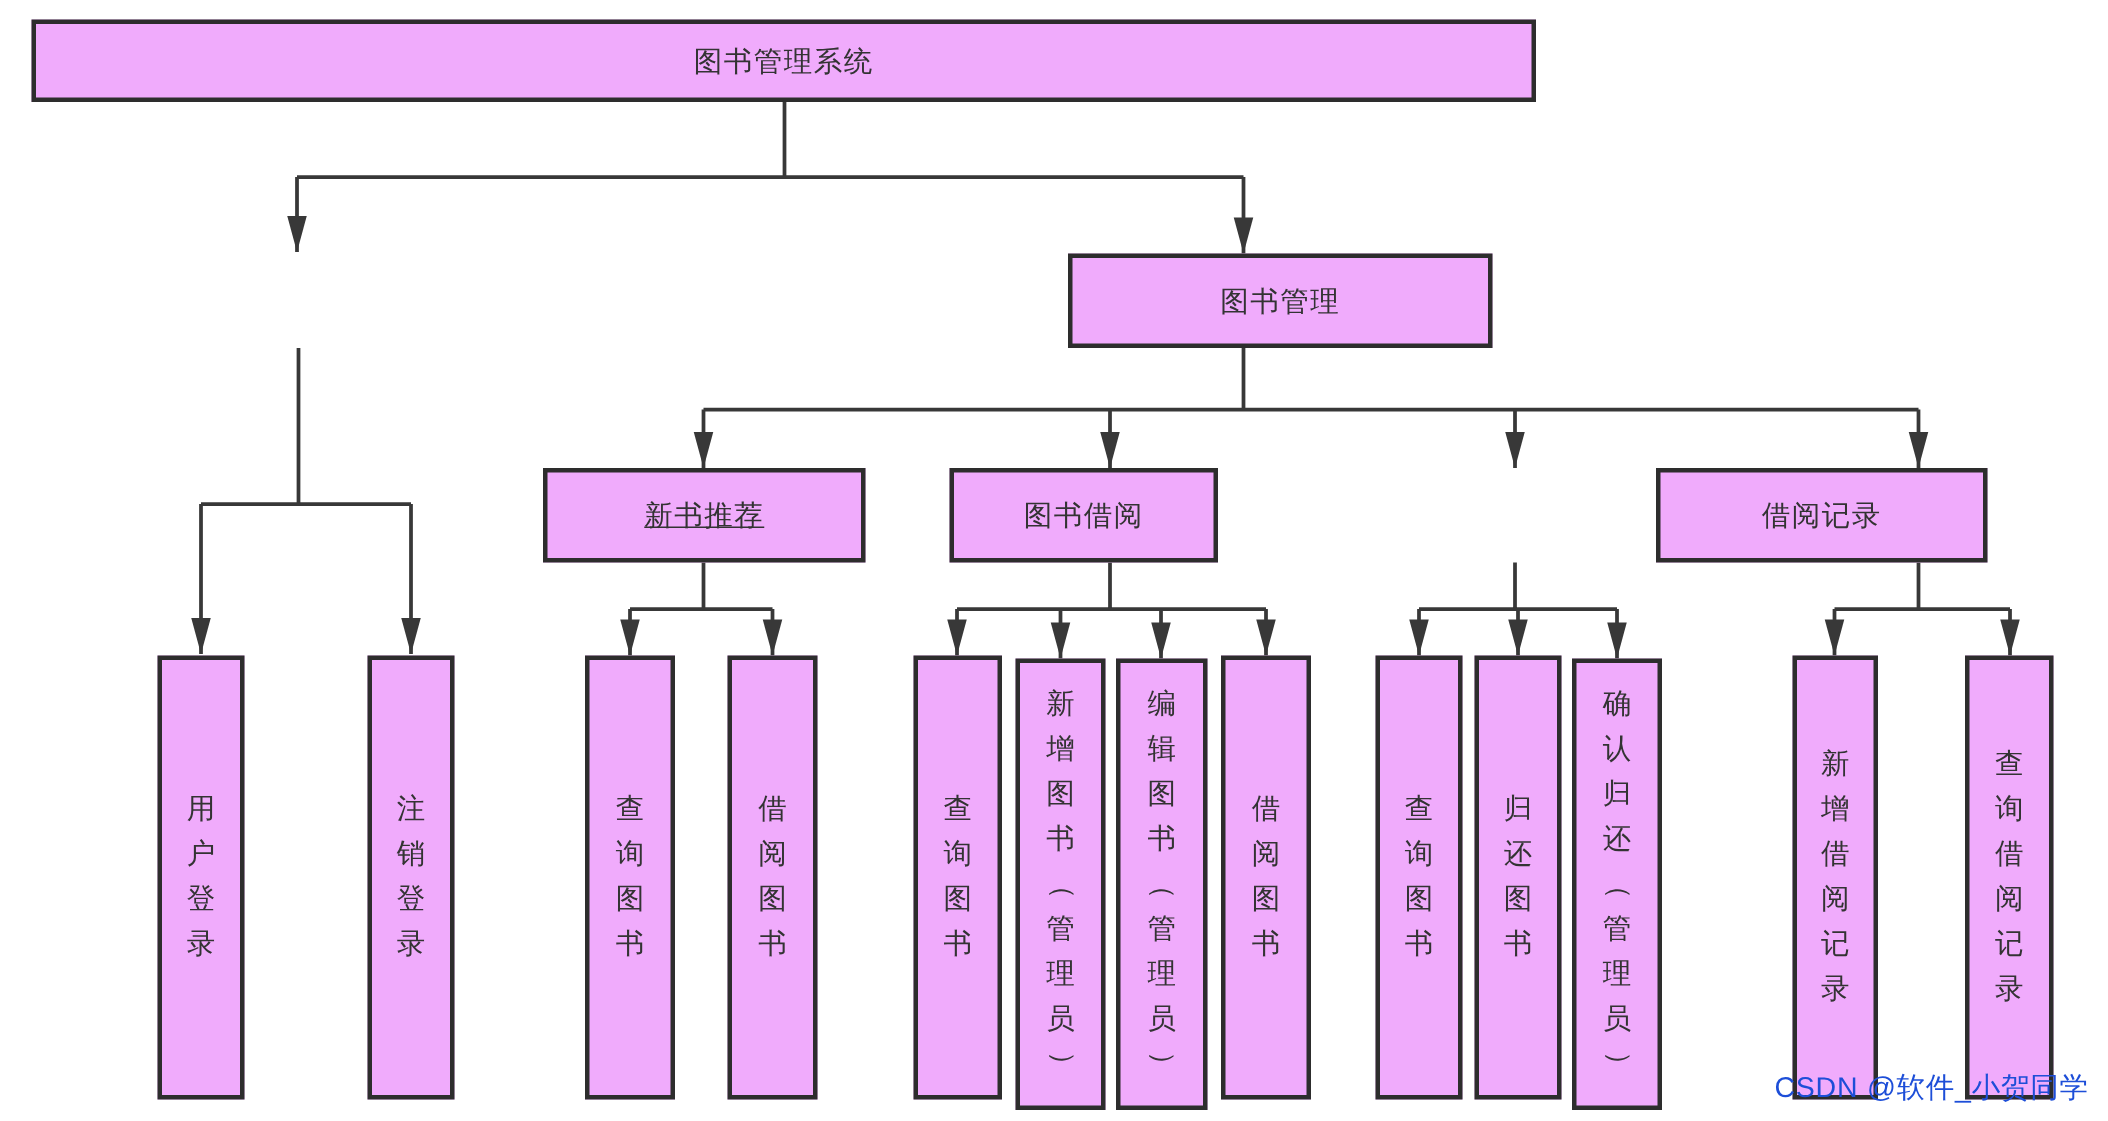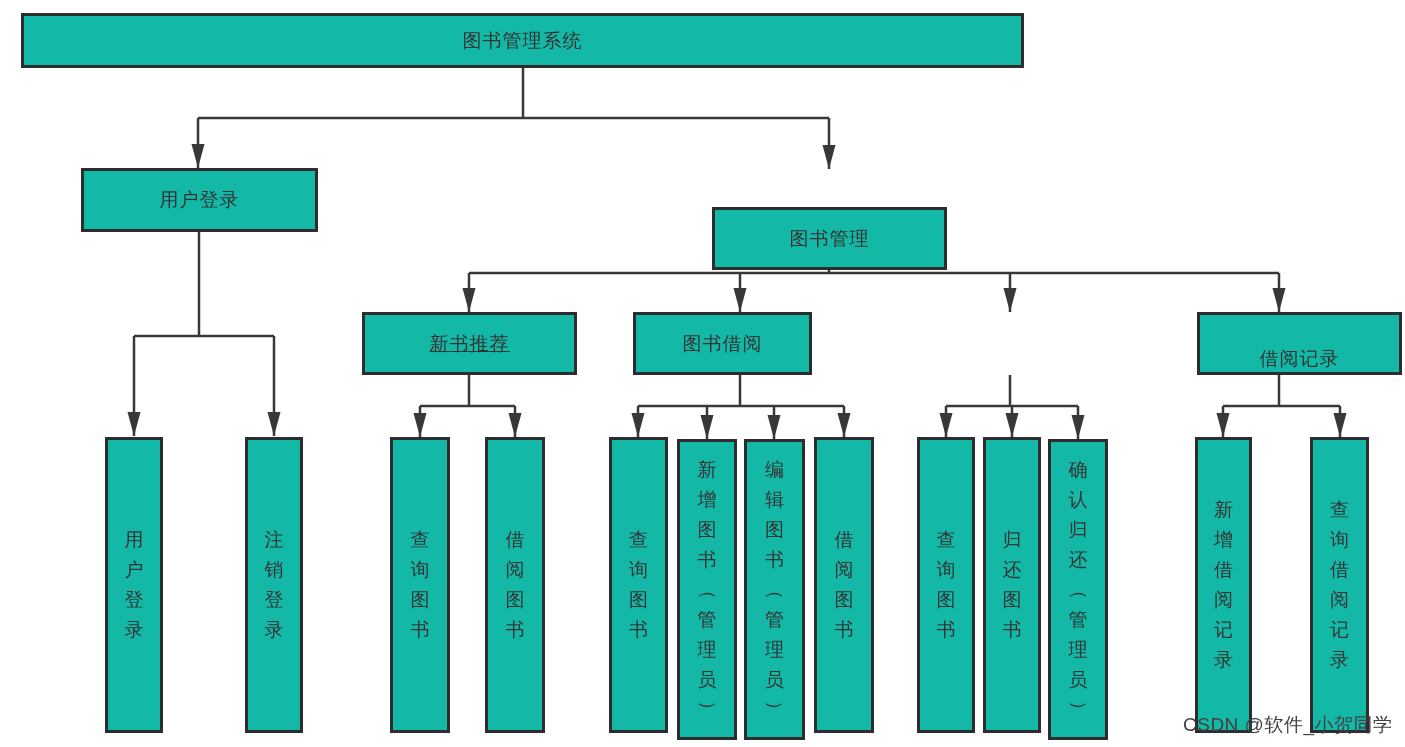--- a/index.html
+++ b/index.html
@@ -4,29 +4,29 @@
 <style>
   html,body{margin:0;padding:0;background:#ffffff;}
   .canvas{
     position:relative;width:1405px;height:747px;background:#ffffff;overflow:hidden;
     font-family:"Liberation Sans","DejaVu Sans",sans-serif;color:#333333;
   }
   .connectors{position:absolute;left:0;top:0;width:1405px;height:747px;}
   .connectors path{stroke:#383838;stroke-width:2.5;fill:none;}
   .connectors polygon{fill:#383838;stroke:none;}
   .node{
-    position:absolute;background:#14b8a6;border:3px solid #2d2d2d;box-sizing:border-box;
+    position:absolute;background:#f0abfc;border:3px solid #2d2d2d;box-sizing:border-box;
     display:flex;align-items:center;justify-content:center;
   }
   .hlabel{font-size:19px;letter-spacing:1px;white-space:nowrap;}
   .vtext{display:flex;flex-direction:column;align-items:center;justify-content:center;width:100%;height:100%;}
   .vtext span{display:block;height:30px;line-height:30px;font-size:19px;text-align:center;}
   .vtext .rot{transform:rotate(90deg);}
   .watermark{
-    position:absolute;left:1183px;top:712px;font-size:19px;color:#404040;
+    position:absolute;left:1183px;top:712px;font-size:19px;color:#1d4ed8;
     white-space:nowrap;letter-spacing:0.5px;
   }
 </style>
 </head>
 <body>
 
 <div class="canvas">
 
   <svg class="connectors" viewBox="0 0 1405 747" xmlns="http://www.w3.org/2000/svg">
 
@@ -64,34 +64,31 @@
       <polygon points="1071.5,415 1084.5,415 1078,439"></polygon>
       <polygon points="1216.5,413 1229.5,413 1223,437"></polygon>
       <polygon points="1333.5,413 1346.5,413 1340,437"></polygon>
     </g>
   </svg>
 
   <div class="node" style="left:21px;top:13px;width:1003px;height:55px;">
     <span class="hlabel">图书管理系统</span>
   </div>
 
-  <div class="node" style="left:81px;top:168px;width:237px;height:64px;">
-    <span class="hlabel">用户登录</span>
-  </div>
-  <div class="node" style="left:712px;top:169px;width:235px;height:63px;margin-top:38px;">
+  <div class="node" style="left:712px;top:169px;width:283px;height:63px;">
     <span class="hlabel">图书管理</span>
   </div>
 
   <div class="node" style="left:362px;top:312px;width:215px;height:63px;text-decoration:underline;">
     <span class="hlabel">新书推荐</span>
   </div>
   <div class="node" style="left:633px;top:312px;width:179px;height:63px;">
     <span class="hlabel">图书借阅</span>
   </div>
-  <div class="node" style="left:1197px;top:312px;width:205px;height:63px;align-items:flex-end;">
+  <div class="node" style="left:1104px;top:312px;width:221px;height:63px;">
     <span class="hlabel">借阅记录</span>
   </div>
 
   <div class="node" style="left:105px;top:437px;width:58px;height:296px;">
     <div class="vtext">
         <span>用</span>
         <span>户</span>
         <span>登</span>
         <span>录</span>
       </div>

